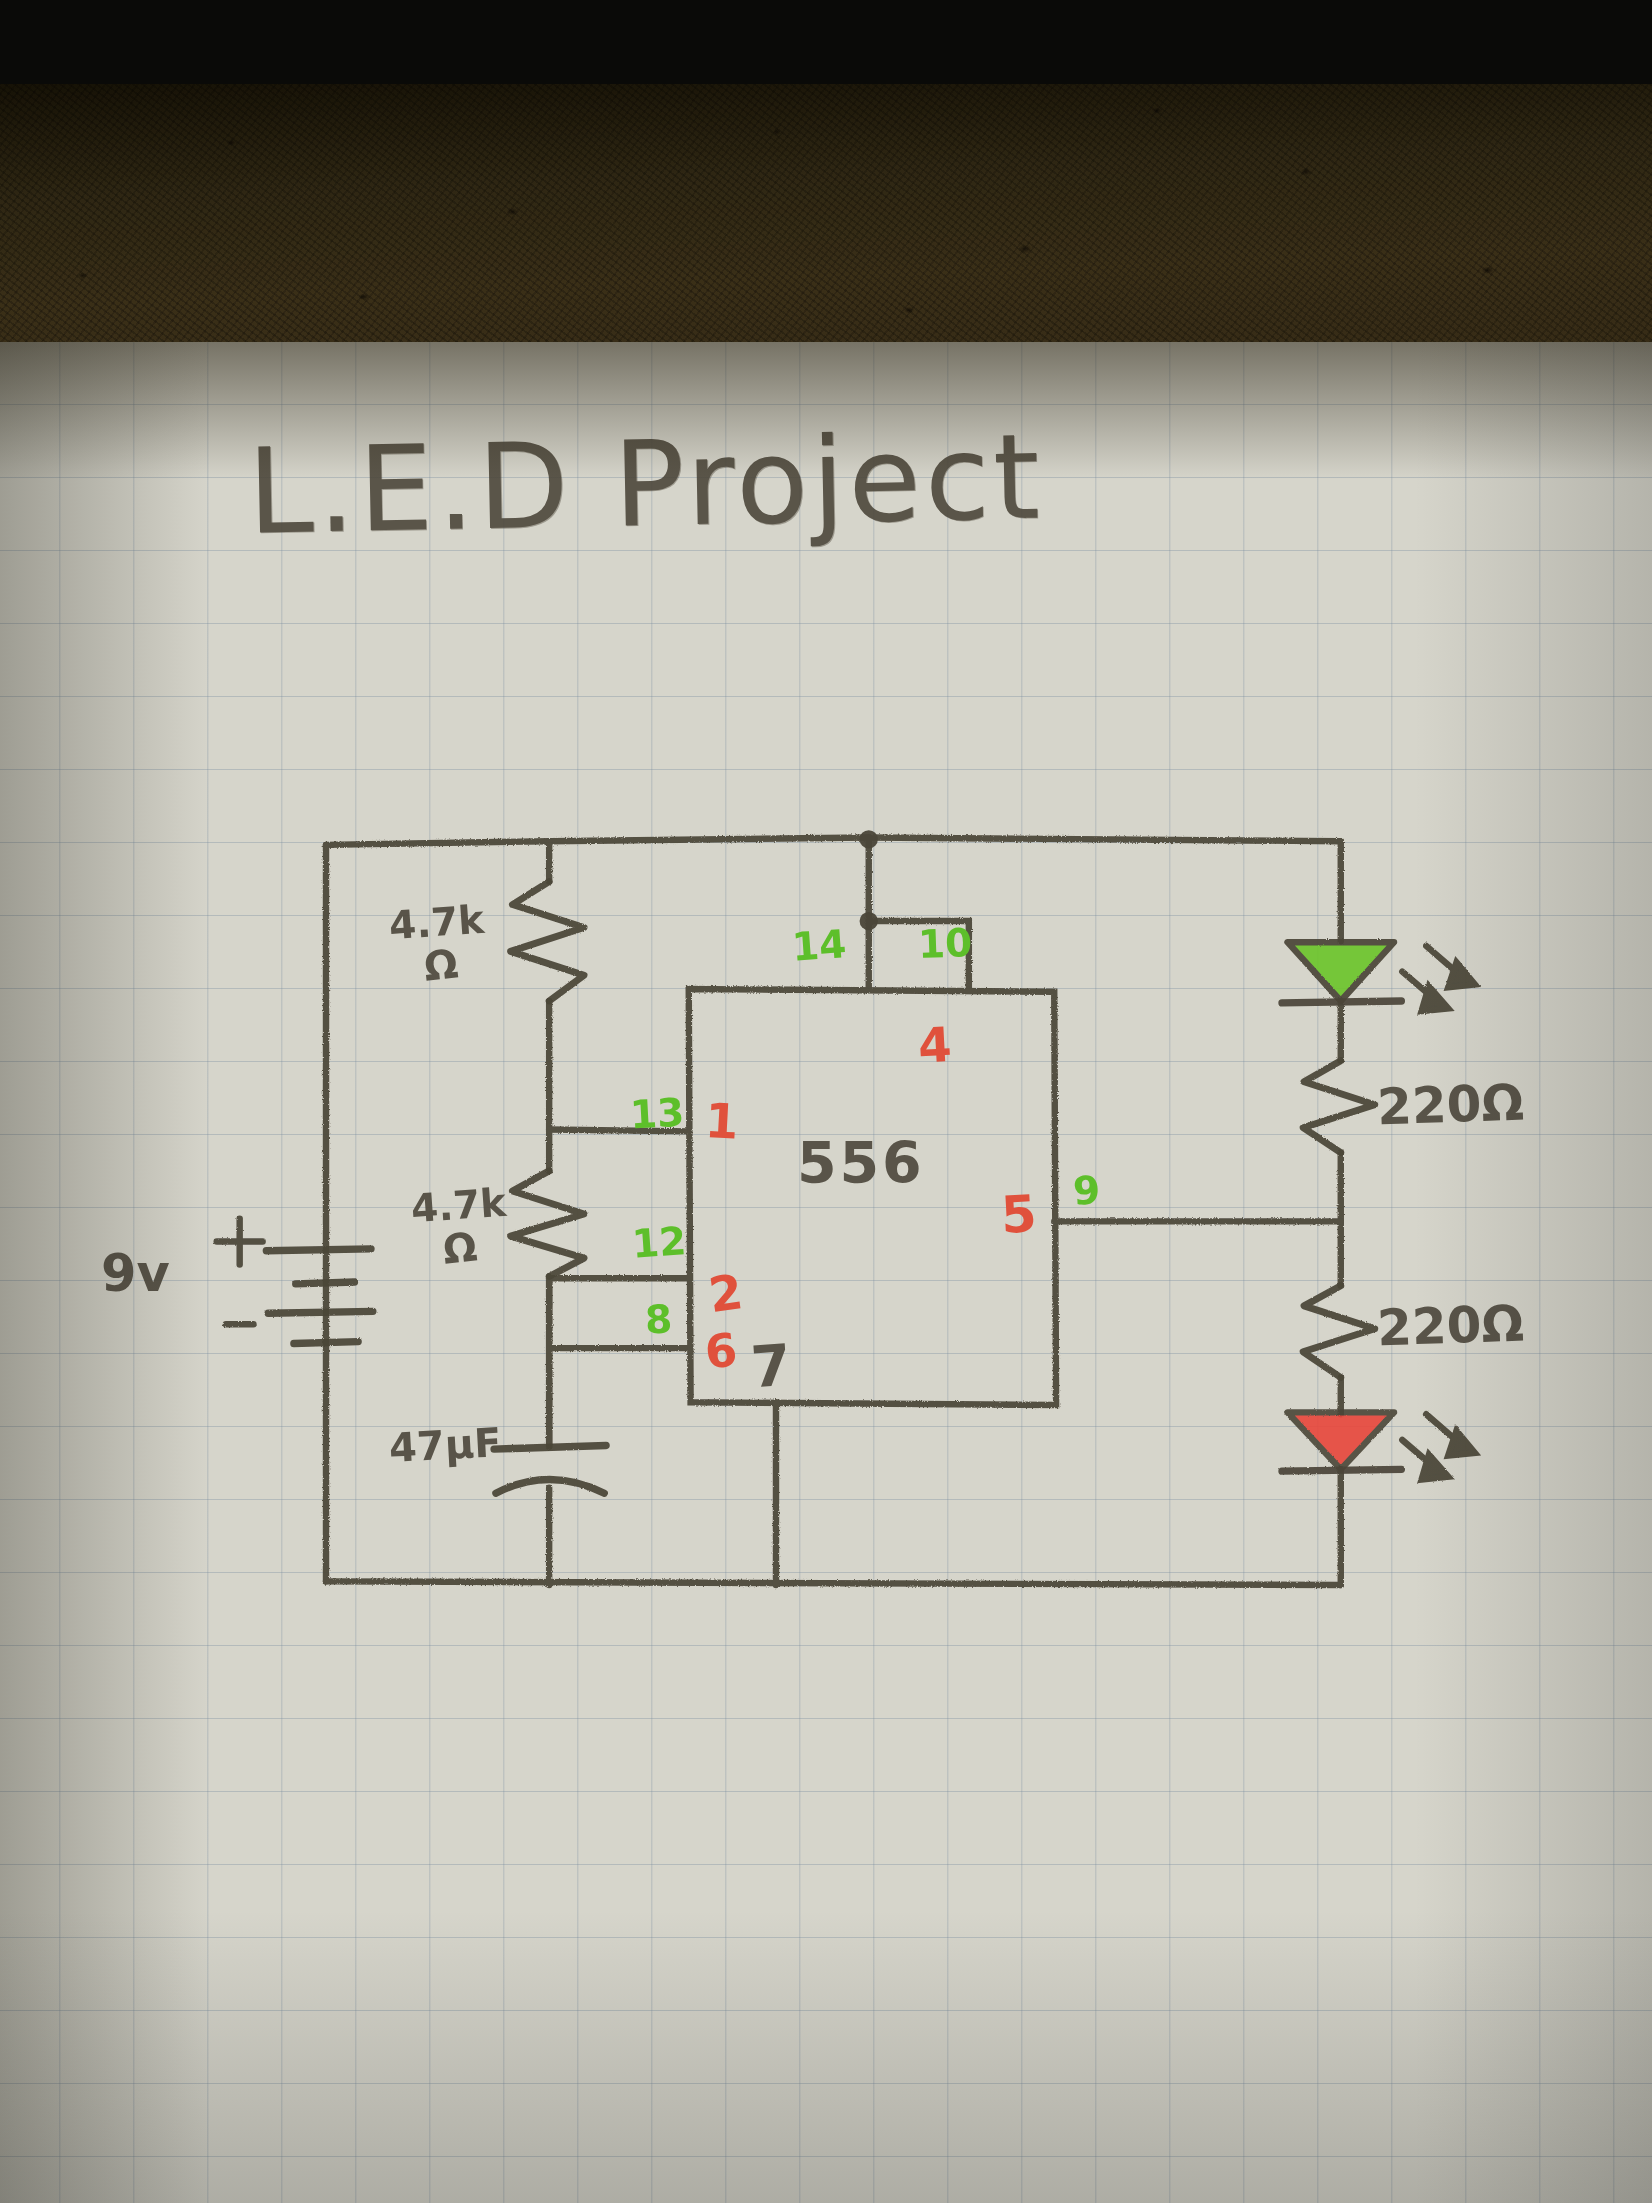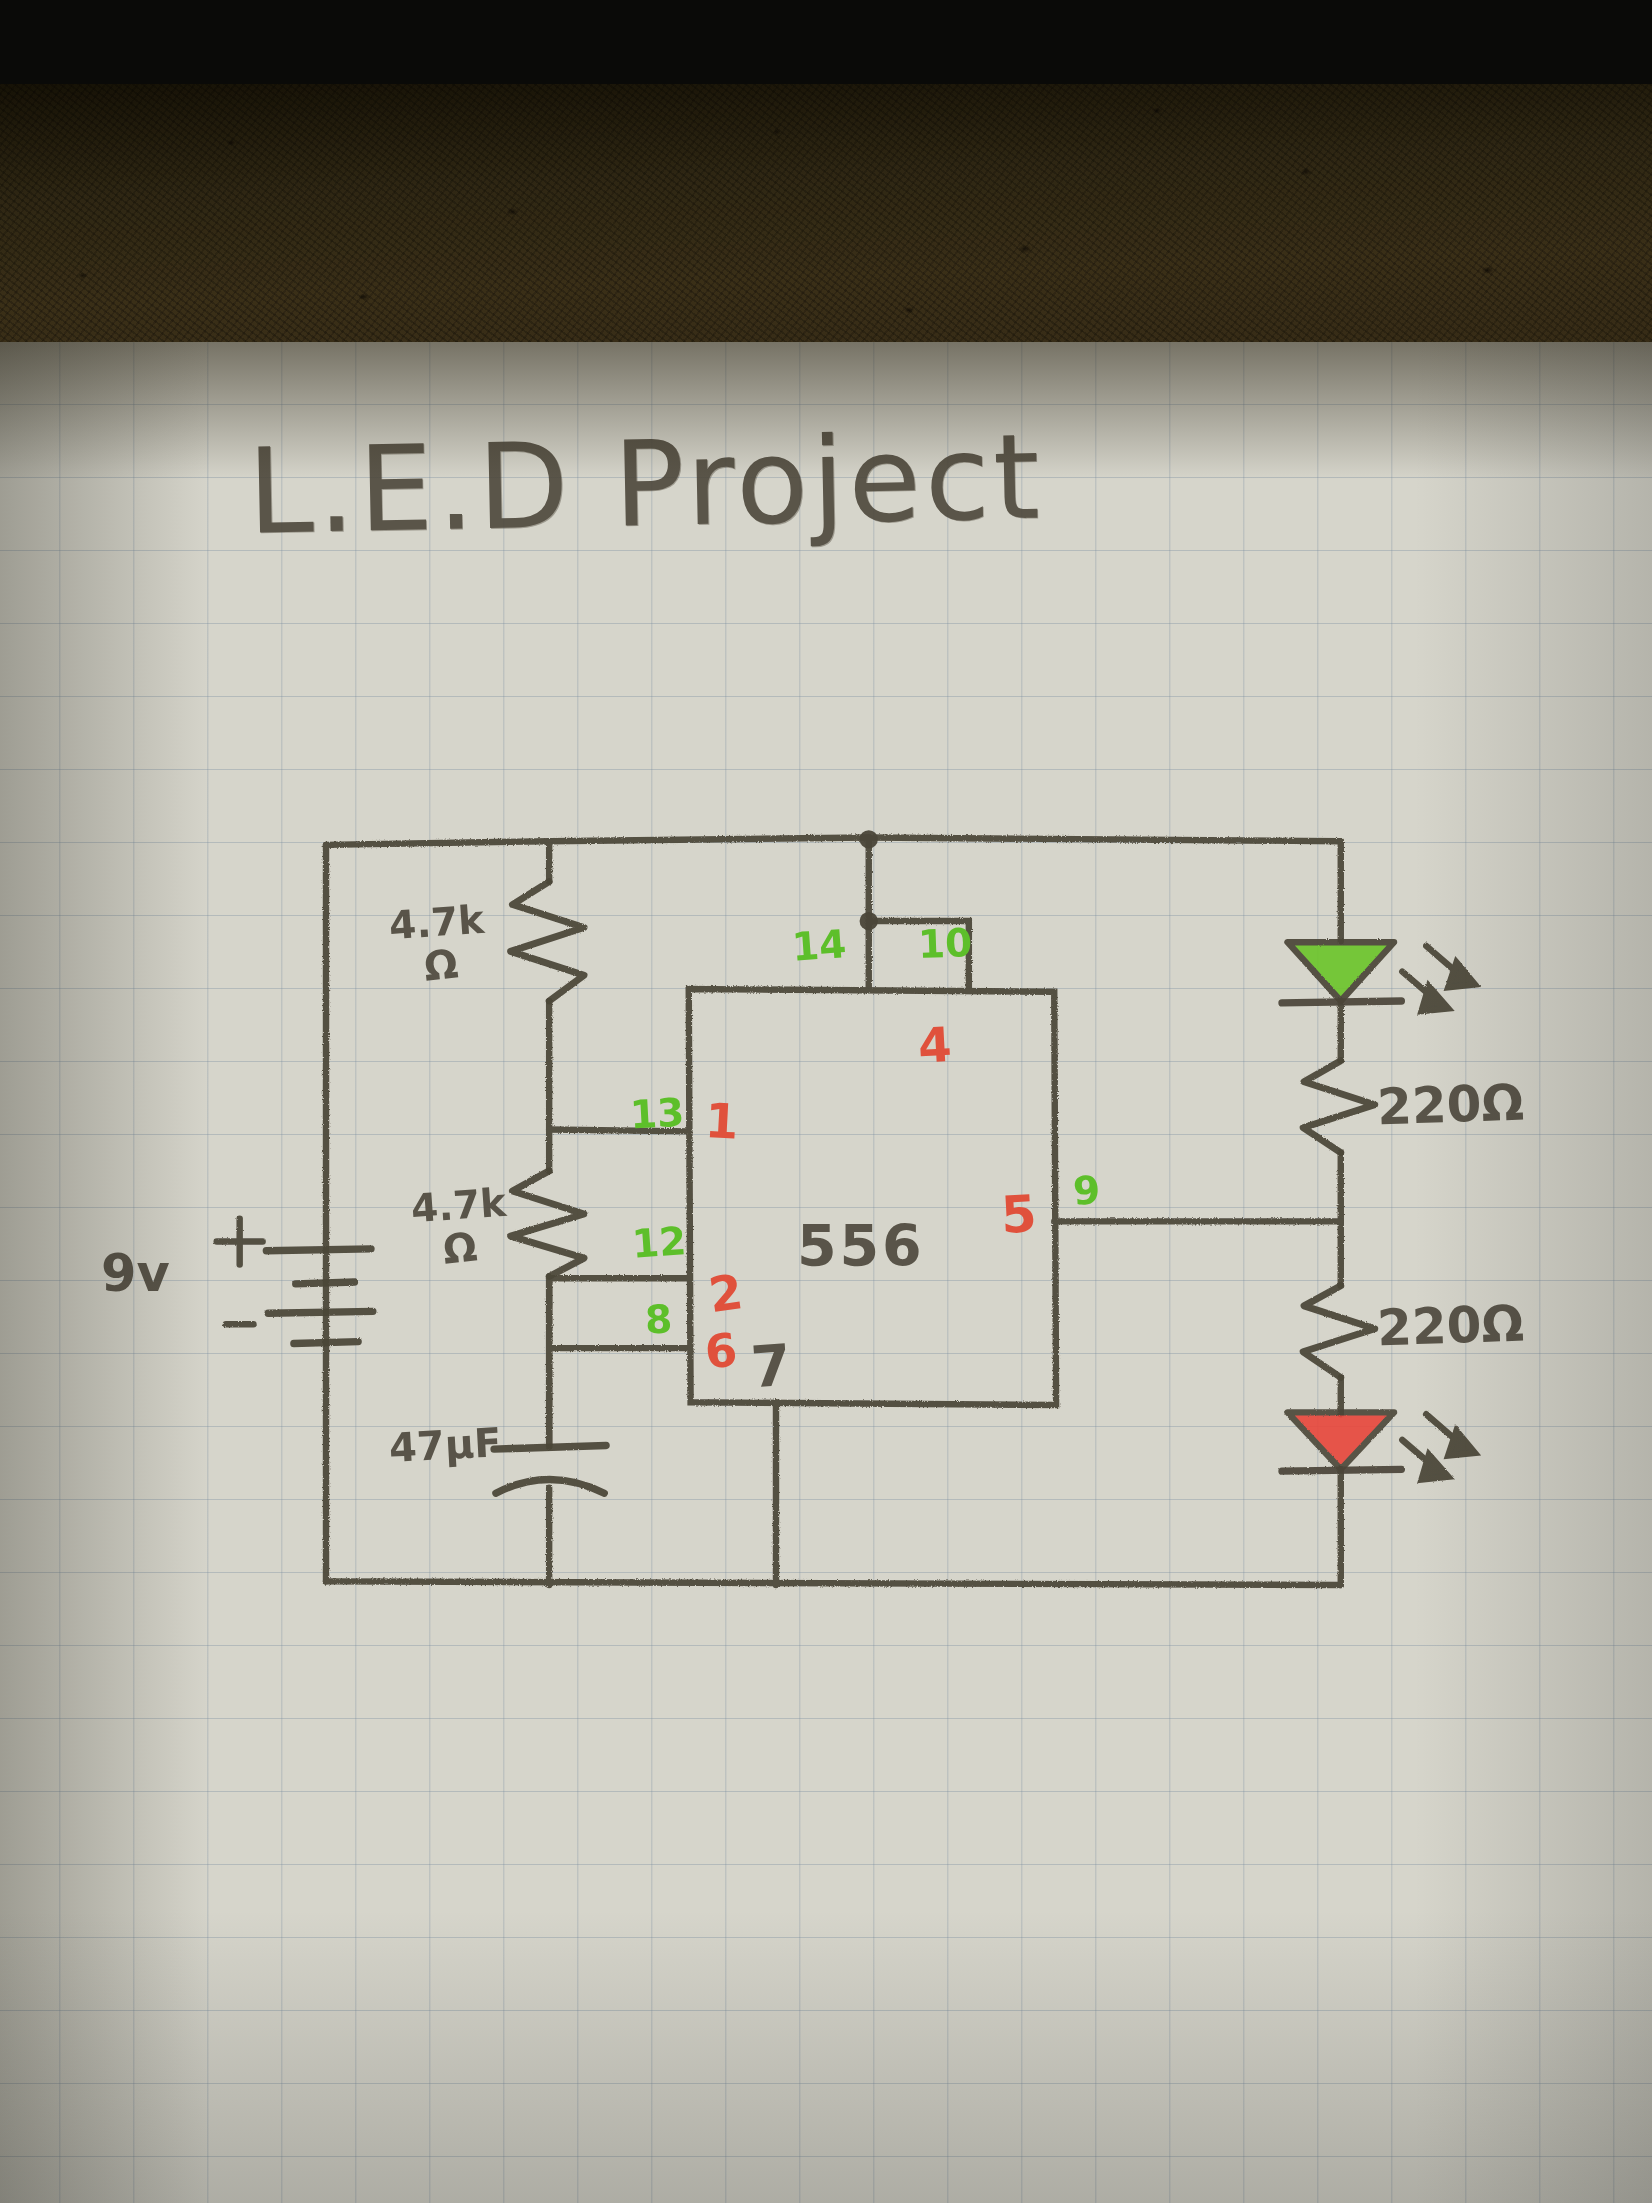--- a/index.html
+++ b/index.html
@@ -222,21 +222,21 @@
 
   <div class="pencil-lbl" style="left:411px;top:1183px;transform:rotate(-4deg);">4.7k</div>
   <div class="pencil-lbl" style="left:443px;top:1225px;font-size:40px;transform:rotate(-6deg);">Ω</div>
 
   <div class="pencil-lbl" style="left:389px;top:1422px;font-size:40px;transform:rotate(-3deg);">47µF</div>
 
   <div class="pencil-lbl" style="left:1377px;top:1076px;font-size:50px;transform:rotate(-2deg);">220Ω</div>
 
   <div class="pencil-lbl" style="left:1377px;top:1297px;font-size:50px;transform:rotate(-2deg);">220Ω</div>
 
-  <div class="pencil-lbl" style="left:797px;top:1213px;font-size:57px;letter-spacing:2.8px;">556</div>
+  <div class="pencil-lbl" style="left:797px;top:1130px;font-size:57px;letter-spacing:2.8px;">556</div>
 
   <div class="pinlbl grn" style="left:792px;top:923px;transform:rotate(-4deg);">14</div>
   <div class="pinlbl grn" style="left:918px;top:921px;transform:rotate(-2deg);">10</div>
   <div class="pinlbl grn" style="left:630px;top:1091px;transform:rotate(-3deg);">13</div>
   <div class="pinlbl grn" style="left:632px;top:1220px;transform:rotate(-4deg);">12</div>
   <div class="pinlbl grn" style="left:645px;top:1297px;transform:rotate(-3deg);">8</div>
   <div class="pinlbl grn" style="left:1073px;top:1168px;transform:rotate(-3deg);">9</div>
 
   <div class="pinlbl red" style="left:918px;top:1017px;font-size:48px;transform:rotate(-3deg);">4</div>
   <div class="pinlbl red" style="left:705px;top:1093px;font-size:48px;transform:rotate(3deg);">1</div>

